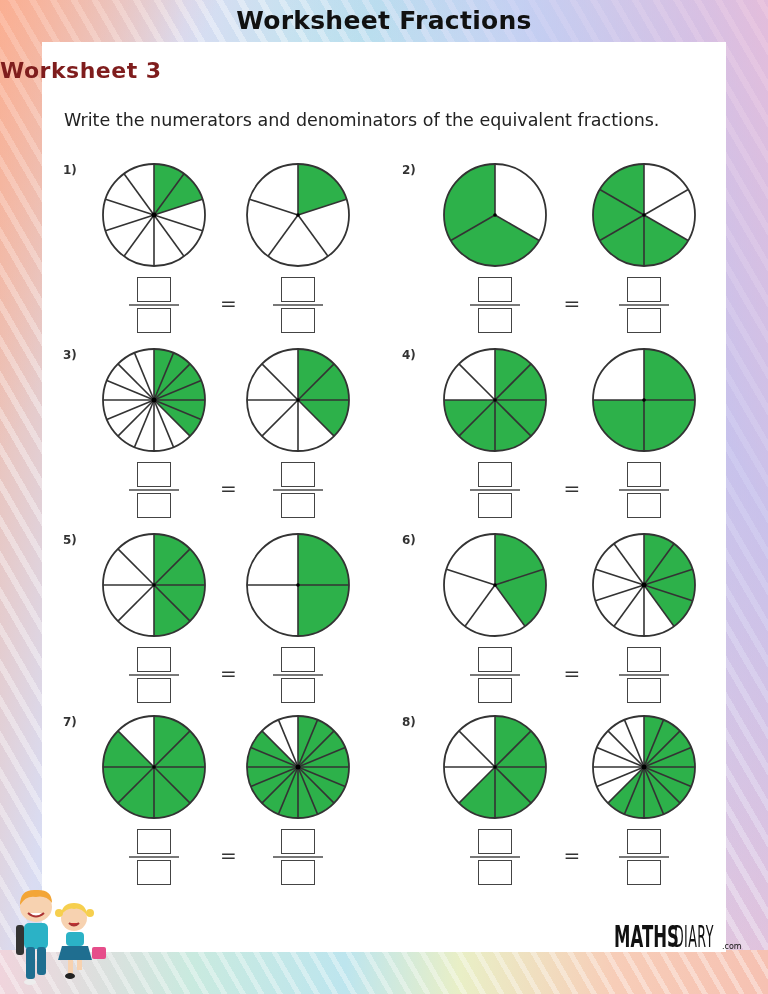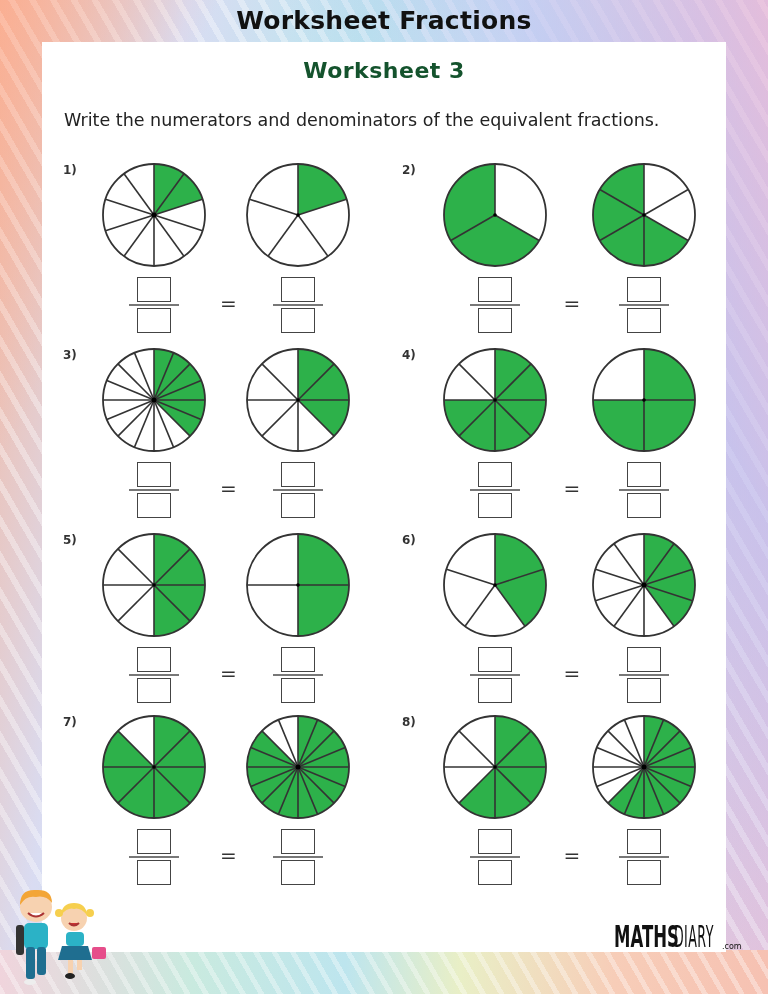--- a/index.html
+++ b/index.html
@@ -20,22 +20,22 @@
   }
   .main-title {
     position: absolute; top: 6px; left: 0; width: 768px; text-align: center;
     font-size: 25px; font-weight: bold; color: #111; letter-spacing: 0.3px;
   }
   .panel {
     position: absolute; left: 42px; top: 42px; width: 684px; height: 910px;
     background: #ffffff;
   }
   .sheet-title {
-    position: absolute; top: 58px; left: 0; width: 768px; text-align: center;
-    font-size: 22px; font-weight: bold; color: #14532d; letter-spacing: 0.5px;
+    position: absolute; top: 58px; left: 0; width: 768px; 
+    font-size: 22px; font-weight: bold; color: #7f1d1d; letter-spacing: 0.5px;
   }
   .instructions {
     position: absolute; top: 110px; left: 64px; width: 670px;
     font-size: 17.5px; color: #222; white-space: nowrap;
   }
   .qnum {
     position: absolute; font-size: 12px; color: #333; font-weight: bold;
   }
   svg.pie { position: absolute; overflow: visible; }
   .box {

